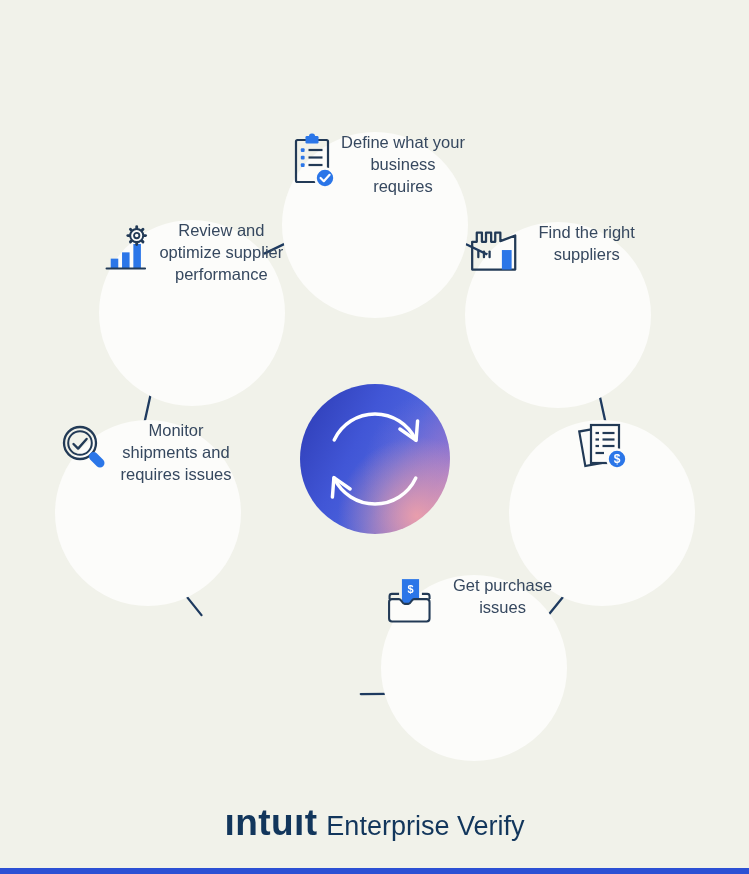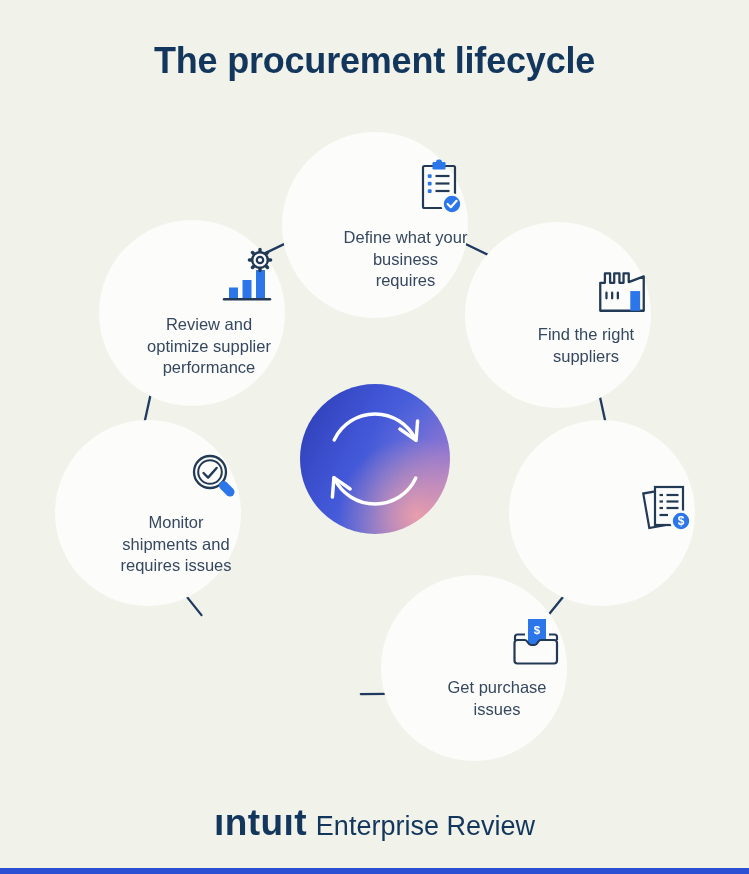--- a/index.html
+++ b/index.html
@@ -10,22 +10,22 @@
   }
   .canvas{position:absolute;inset:0;}
   .title{
     position:absolute;top:40px;left:0;width:749px;
     text-align:center;font-size:36px;font-weight:700;
     color:#12365c;letter-spacing:-0.2px;margin:0;
   }
   .connectors{position:absolute;left:0;top:0;pointer-events:none;}
   .node{
     position:absolute;width:186px;height:186px;border-radius:50%;
-    background:#fcfcfa;display:flex;flex-direction:column;
-    align-items:flex-end;justify-content:center;text-align:center;
+    background:#fcfcfa;display:flex;
+    align-items:flex-start;justify-content:center;text-align:center;
   }
   .node .icon{margin-bottom:9px;}
   .node .label{
     font-size:16.5px;line-height:1.33;color:#36485f;
   }
   .n-define{left:282px;top:132px;}
   .n-find{left:465px;top:222px;}
   .n-secure{left:509px;top:420px;}
   .n-orders{left:381px;top:575px;}
   .n-verify{left:180px;top:575px;}
@@ -55,21 +55,20 @@
   .footer .product{font-size:27px;font-weight:500;margin-left:9px;}
   .footer-bar{
     position:absolute;left:0;bottom:0;width:749px;height:6px;
   }
 </style>
 </head>
 <body style="background: rgb(241, 242, 234);">
 
 <div class="canvas">
 
-  <h1 class="title">The procurement lifecycle</h1>
 
   <svg class="connectors" width="749" height="874">
     <g stroke="#1e3a5f" stroke-width="2.3" stroke-linecap="round">
       <line x1="465.1" y1="243.7" x2="488.5" y2="255.1"></line>
       <line x1="599.8" y1="396.3" x2="605.4" y2="421.7"></line>
       <line x1="564.2" y1="595.5" x2="547.8" y2="615.7"></line>
       <line x1="360.8" y1="694.1" x2="386.8" y2="693.9"></line>
       <line x1="185.3" y1="594.9" x2="201.5" y2="615.1"></line>
       <line x1="150.4" y1="395.5" x2="144.8" y2="420.9"></line>
       <line x1="262.2" y1="254.6" x2="285.6" y2="243.4"></line>
@@ -179,18 +178,18 @@
       <g fill="none" stroke="#ffffff" stroke-width="2.3" stroke-linecap="round" stroke-linejoin="round">
         <path d="M22.8,37.3 A30,30 0 0 1 77.2,37.3"></path>
         <path d="M78.4,24.6 L77.4,37.6 L66.6,30.0"></path>
         <path d="M77.2,62.7 A30,30 0 0 1 22.8,62.7"></path>
         <path d="M21.6,75.4 L22.6,62.4 L33.4,70.0"></path>
       </g>
     </svg>
   </div>
 
   <div class="footer">
-    <span class="brand">ıntuıt</span><span class="product">Enterprise Review</span>
+    <span class="brand">ıntuıt</span><span class="product">Enterprise Verify</span>
   </div>
 
   <div class="footer-bar" style="background: rgb(44, 80, 212);"></div>
 
 </div>
 
 </body></html>

